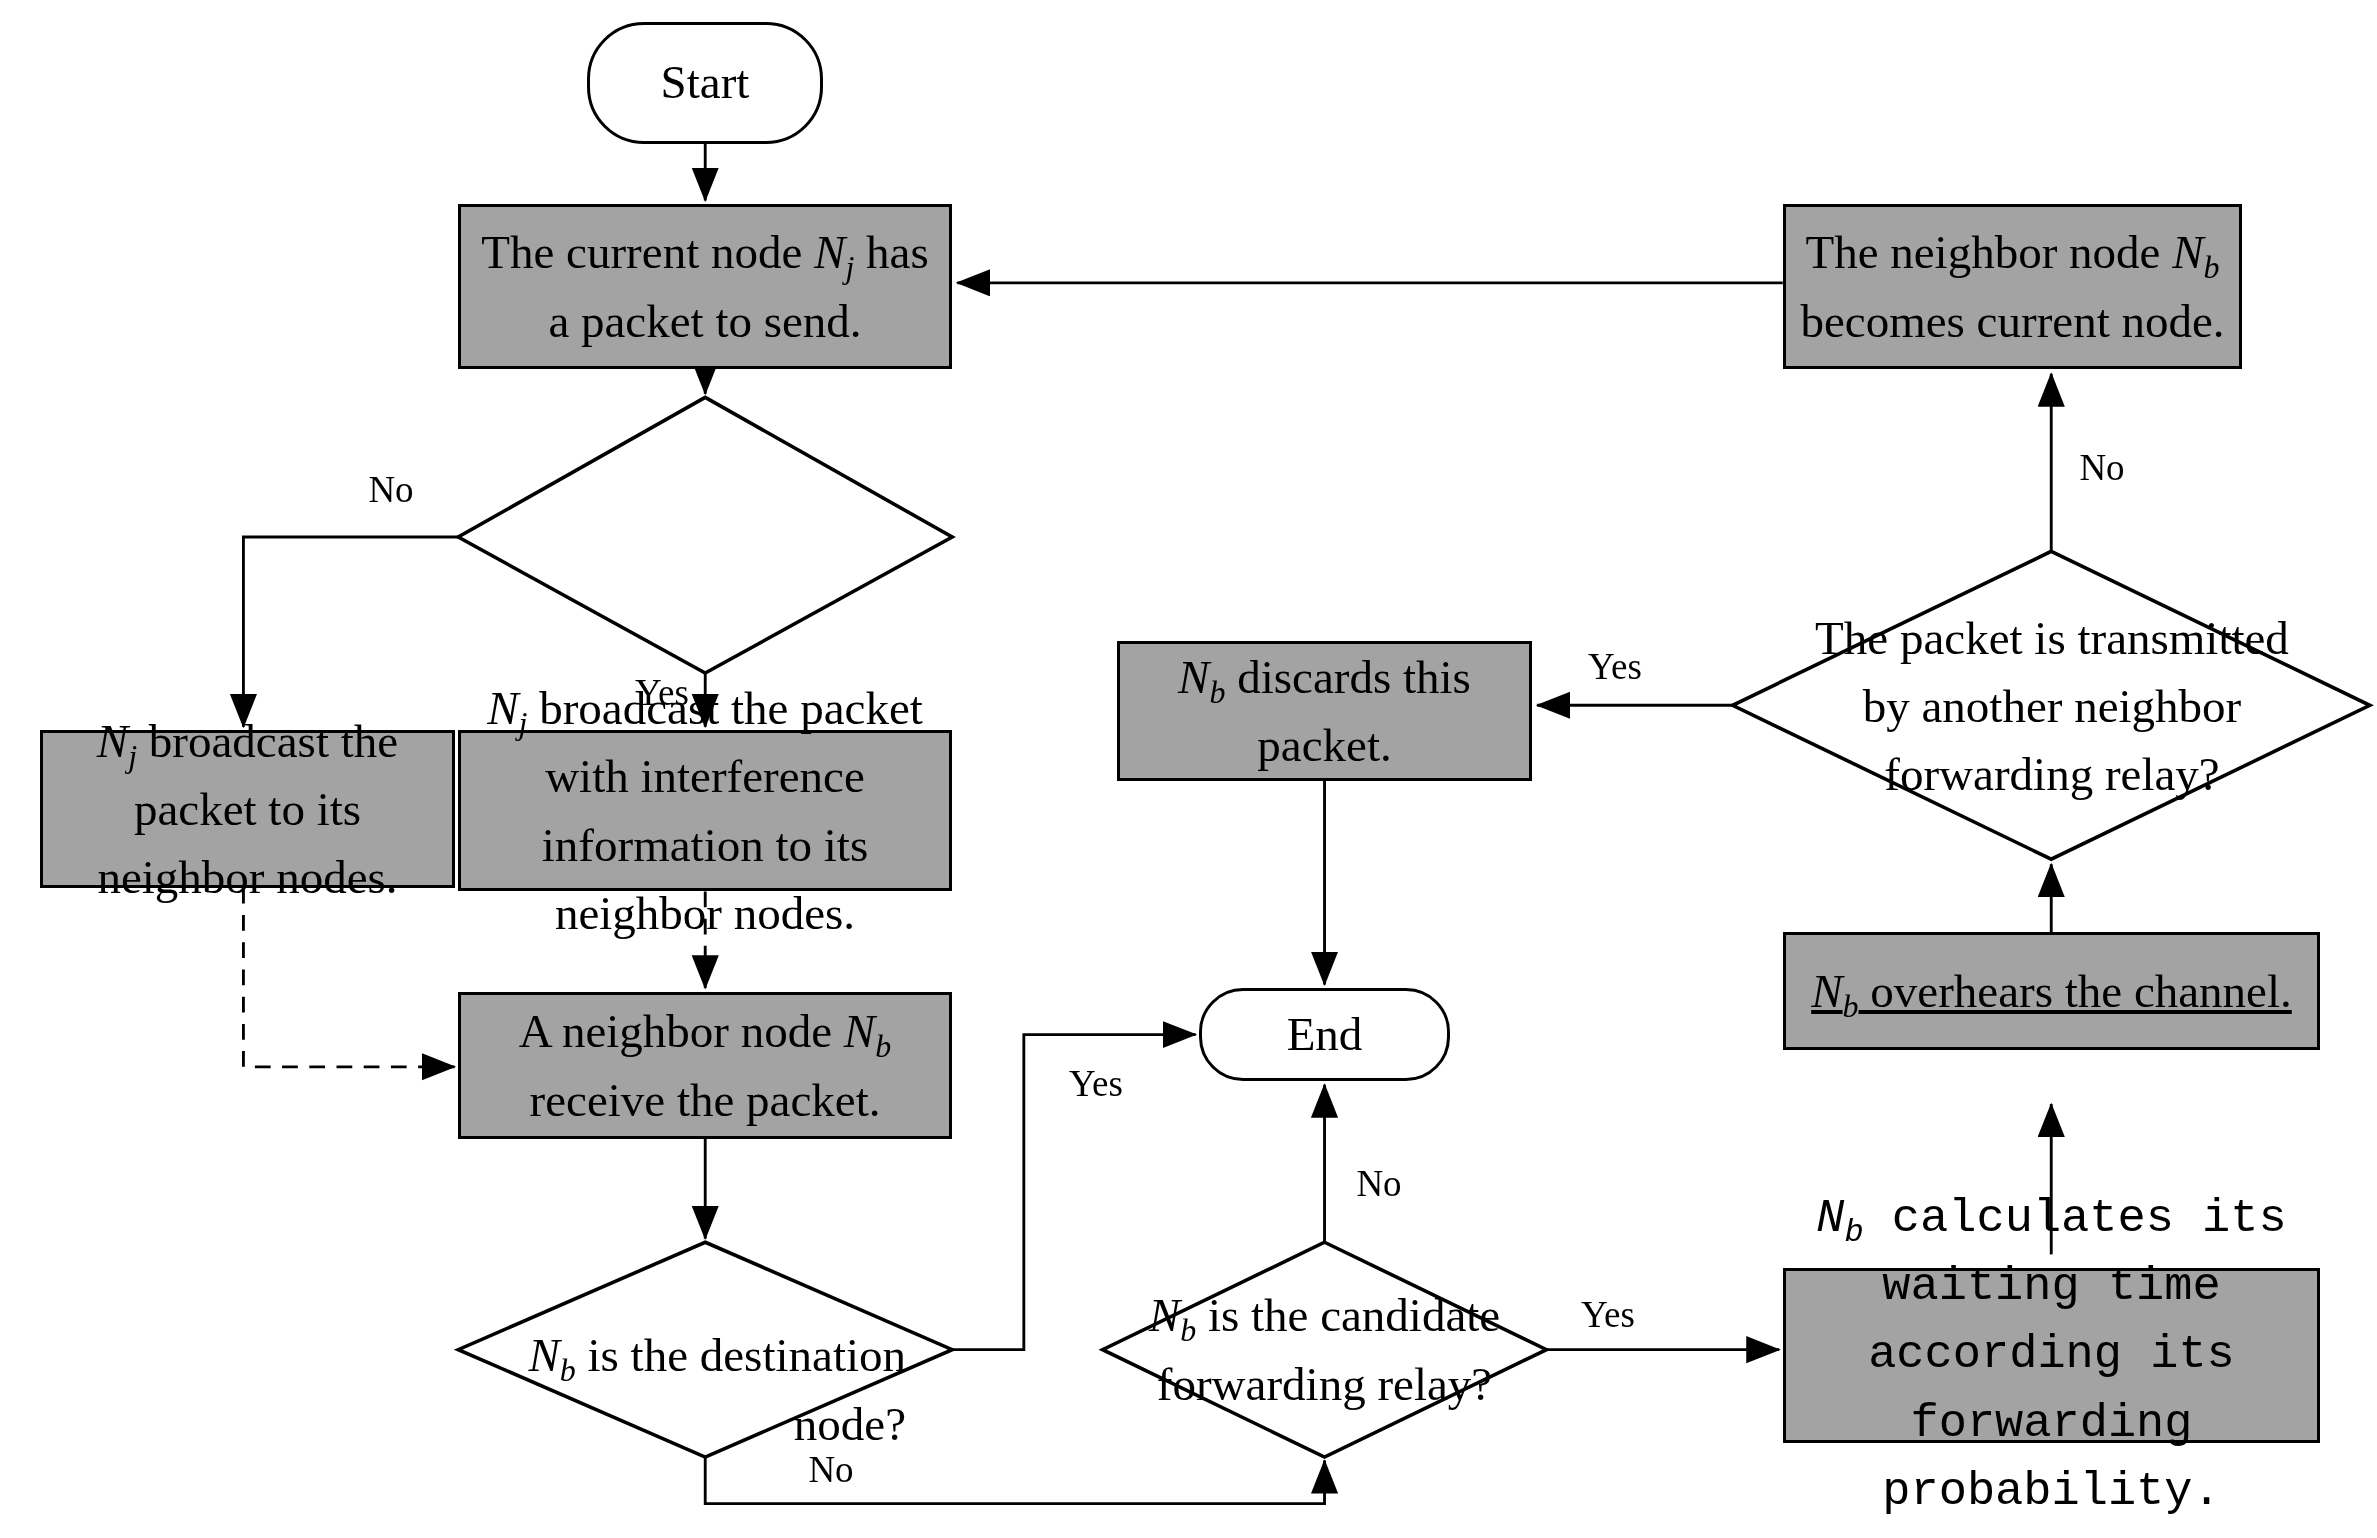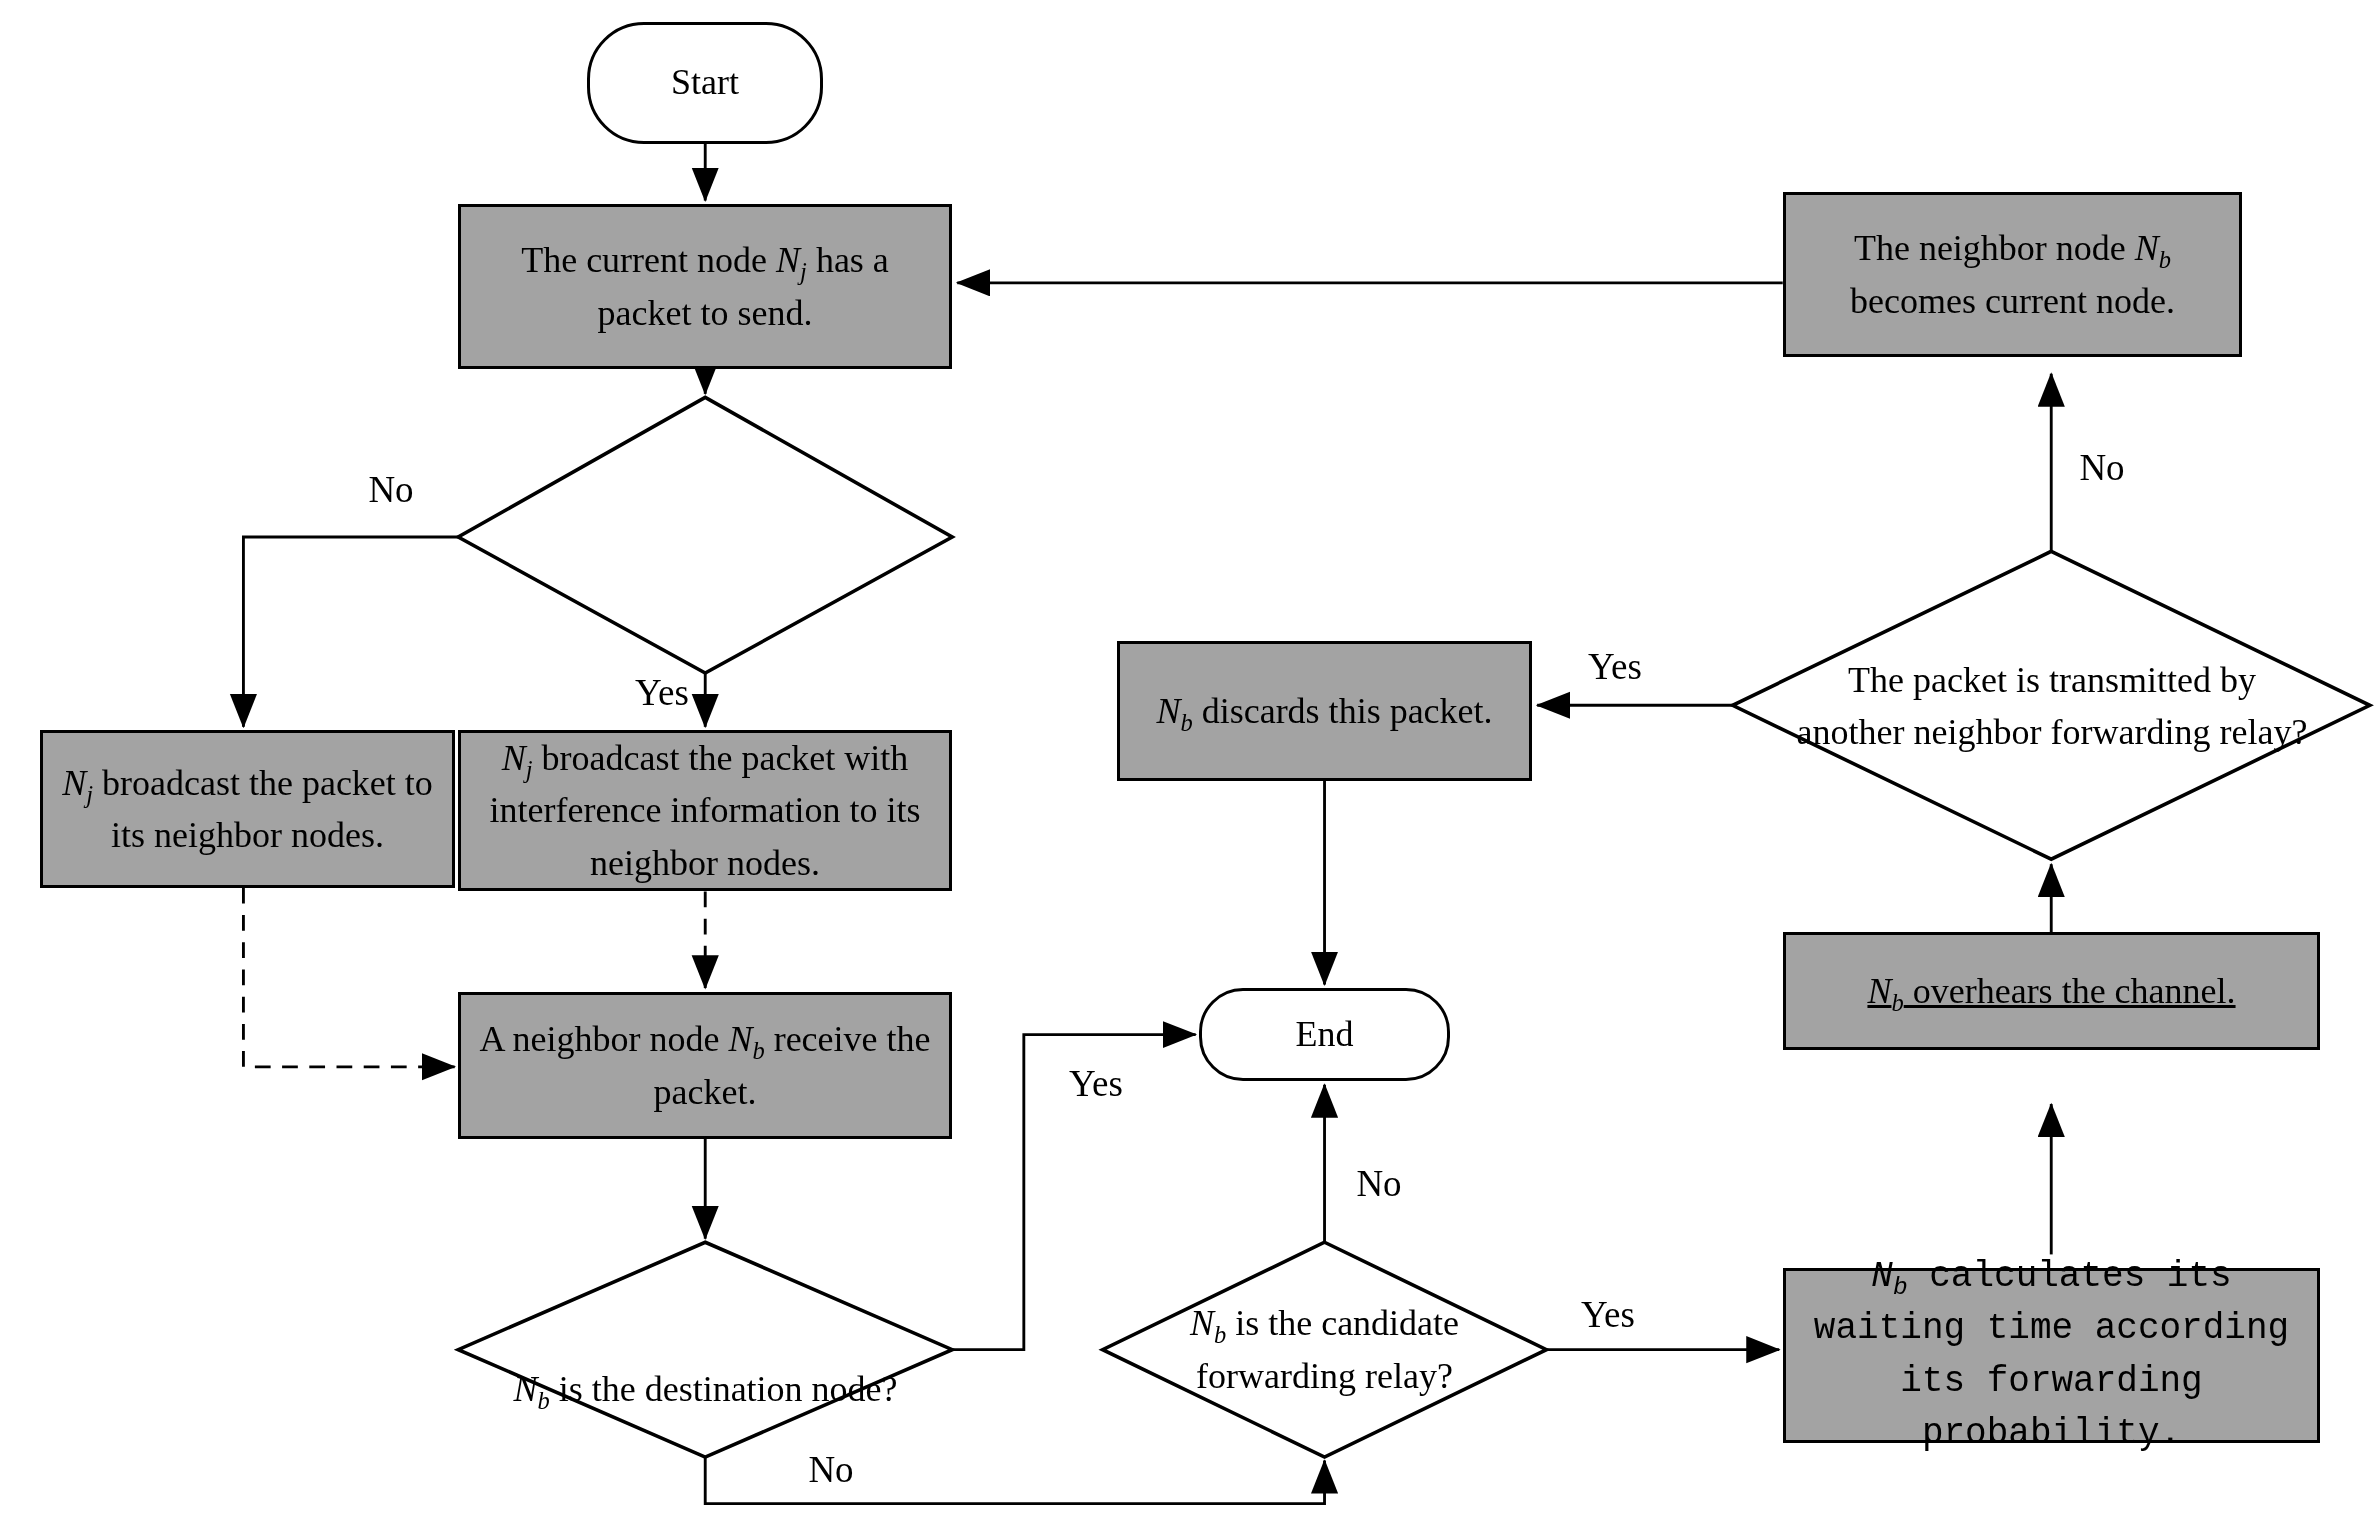--- a/index.html
+++ b/index.html
@@ -12,21 +12,21 @@
     color: #000000;
     overflow: hidden;
   }
   #wires { position: absolute; left: 0; top: 0; width: 2377px; height: 1538px; }
   .node {
     position: absolute;
     display: flex;
     align-items: center;
     justify-content: center;
     text-align: center;
-    font-size: 36px;
+    font-size: 47px;
     line-height: 1.45;
     box-sizing: border-box;
   }
   .rect   { border: 3.6px solid #000; background: #a3a3a3; padding: 0 13px; }
   .oval   { border: 3.6px solid #000; background: #fff; }
   .dtext  { background: transparent; }
   .edge-label {
     position: absolute;
     transform: translate(-50%, -50%);
     font-size: 37px;
@@ -91,21 +91,21 @@
   </div>
   <div class="node rect" style="left:1117px; top:641px; width:415px; height:140px;">
     <span><i>N<sub>b</sub></i> discards this packet.</span>
   </div>
   <div class="node rect" style="left:1783px; top:1268px; width:537px; height:175px;font-family:Liberation Mono, monospace;">
     <span><i>N<sub>b</sub></i> calculates its waiting time according its forwarding probability.</span>
   </div>
   <div class="node rect" style="left:1783px; top:932px; width:537px; height:118px;text-decoration:underline;">
     <span><i>N<sub>b</sub></i> overhears the channel.</span>
   </div>
-  <div class="node rect" style="left:1783px; top:192px; width:459px; height:165px;">
+  <div class="node rect" style="left:1783px; top:204px; width:459px; height:165px;">
     <span>The neighbor node <i>N<sub>b</sub></i> becomes current node.</span>
   </div>
 
   <div class="node dtext" style="left:505px; top:1318px; width:401px; height:143px;text-align:right;">
     <span><i>N<sub>b</sub></i> is the destination node?</span>
   </div>
   <div class="node dtext" style="left:1124px; top:1278px; width:401px; height:143px;">
     <span><i>N<sub>b</sub></i> is the candidate forwarding relay?</span>
   </div>
   <div class="node dtext" style="left:1794px; top:627px; width:516px; height:158px;">

